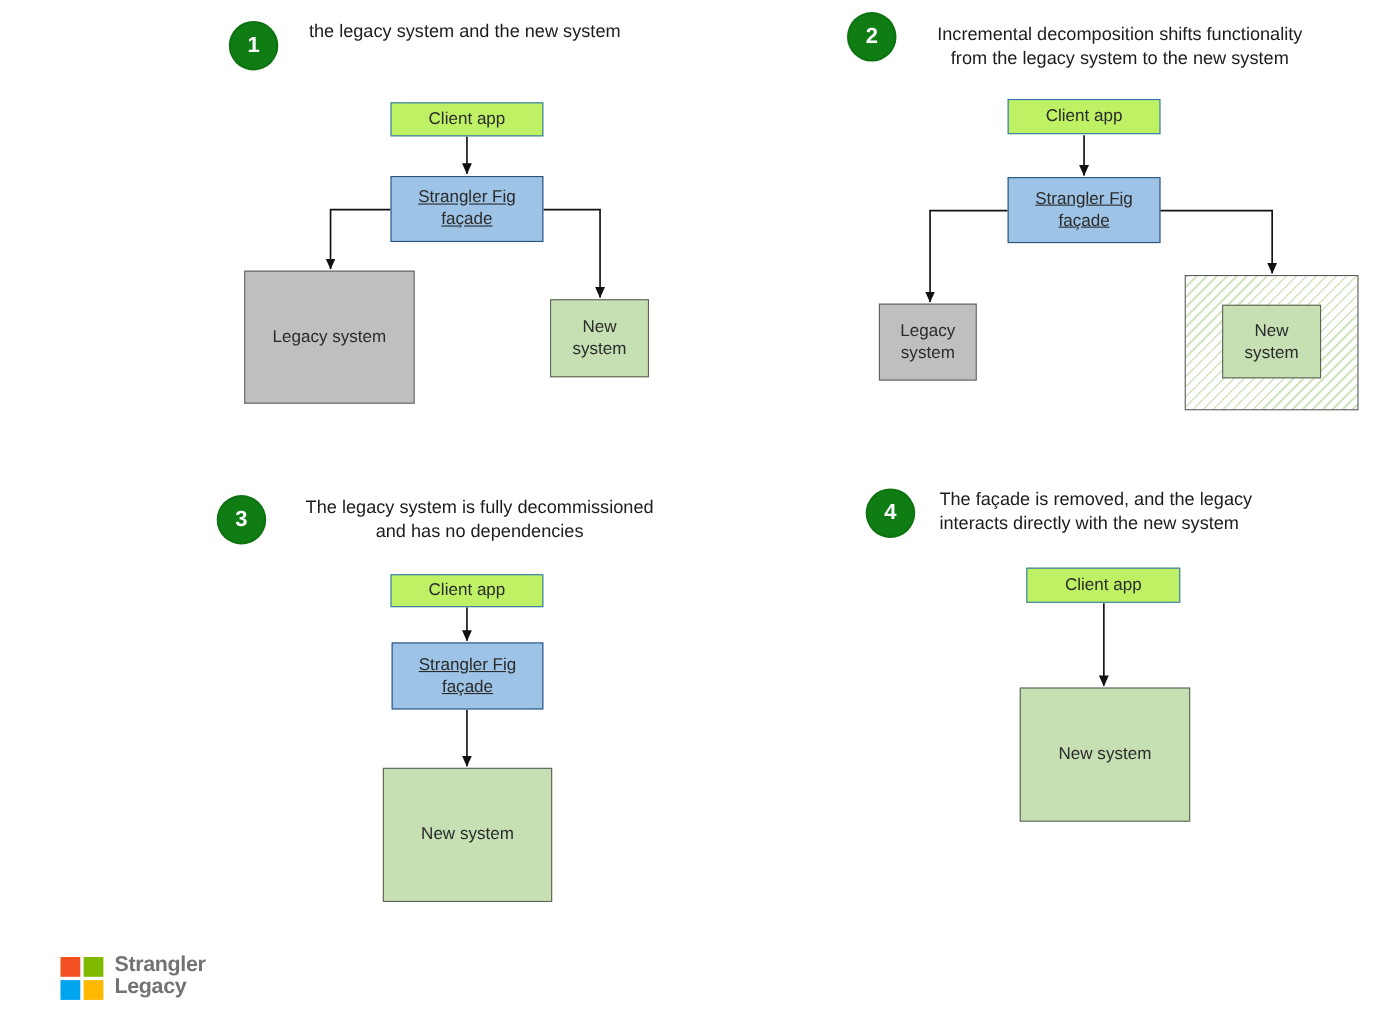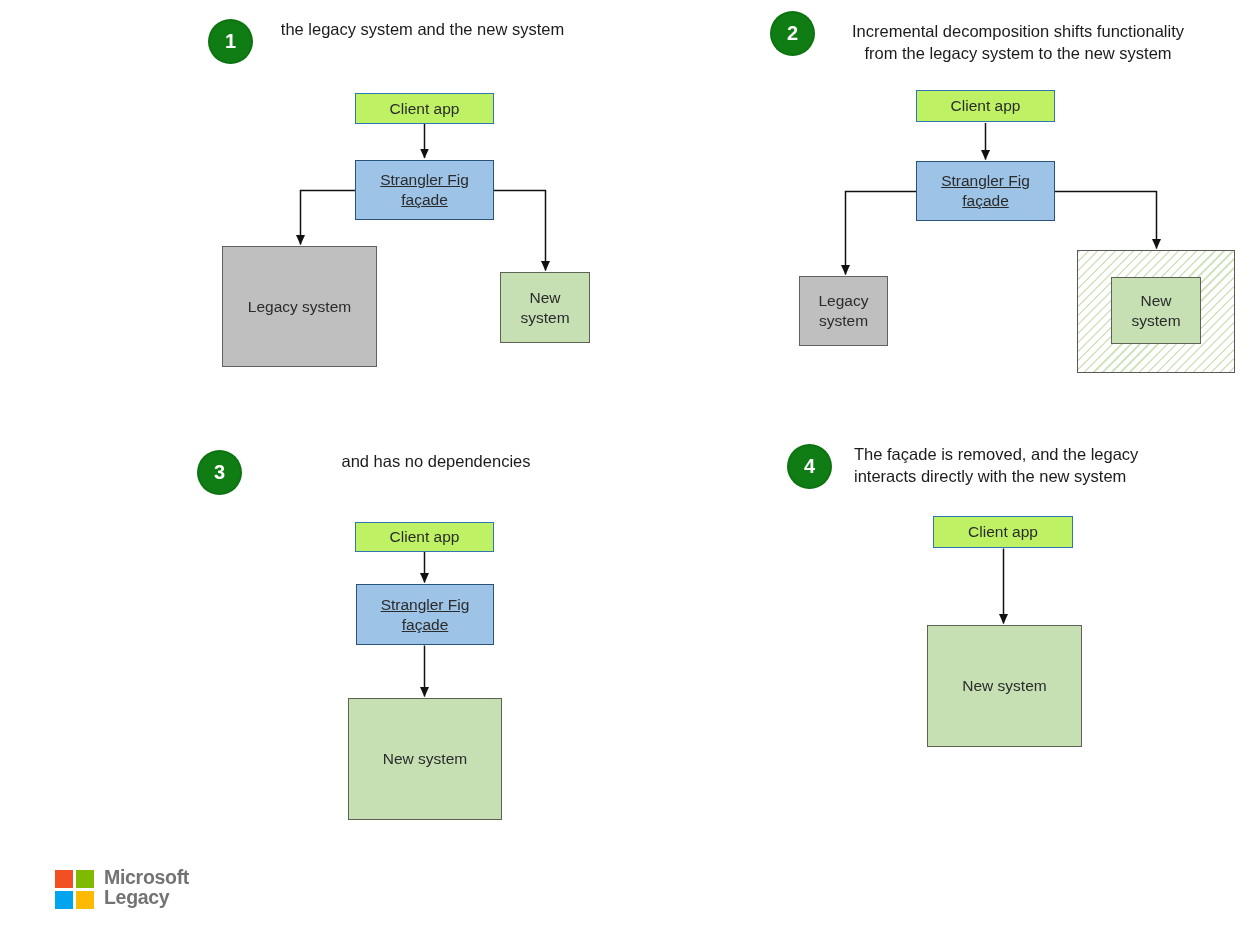--- a/index.html
+++ b/index.html
@@ -110,20 +110,21 @@
 façade</div>
     <div class="node legacy" style="left:799px;top:276px;width:89px;height:70px;">Legacy system</div>
     <div class="node hatch" style="left:1077px;top:250px;width:158px;height:123px;"></div>
     <div class="node green" style="left:1111px;top:277px;width:90px;height:67px;">New
 system</div>
   </div>
 
   <div>
     <div class="badge" style="left:197px;top:450px;">3</div>
     <div class="caption" style="left:250px;top:450px;width:372px;">
+      <div>The legacy system is fully decommissioned</div>
       <div>and has no dependencies</div>
     </div>
     <div class="node client" style="left:355px;top:522px;width:139px;height:30px;">Client app</div>
     <div class="node facade" style="left:356px;top:584px;width:138px;height:61px;">Strangler Fig
 façade</div>
     <div class="node green" style="left:348px;top:698px;width:154px;height:122px;">New system</div>
   </div>
 
   <div>
     <div class="badge" style="left:787px;top:444px;">4</div>
@@ -136,18 +137,18 @@
   </div>
 
   <div class="logo">
     <div class="logo-squares">
       <span style="background: rgb(242, 80, 34);"></span>
       <span style="background: rgb(127, 186, 0);"></span>
       <span style="background: rgb(0, 164, 239);"></span>
       <span style="background: rgb(255, 185, 0);"></span>
     </div>
     <div class="logo-text">
-      <div>Microsoft</div>
+      <div>Strangler</div>
       <div>Legacy</div>
     </div>
   </div>
 
 </div>
 
 </body></html>

